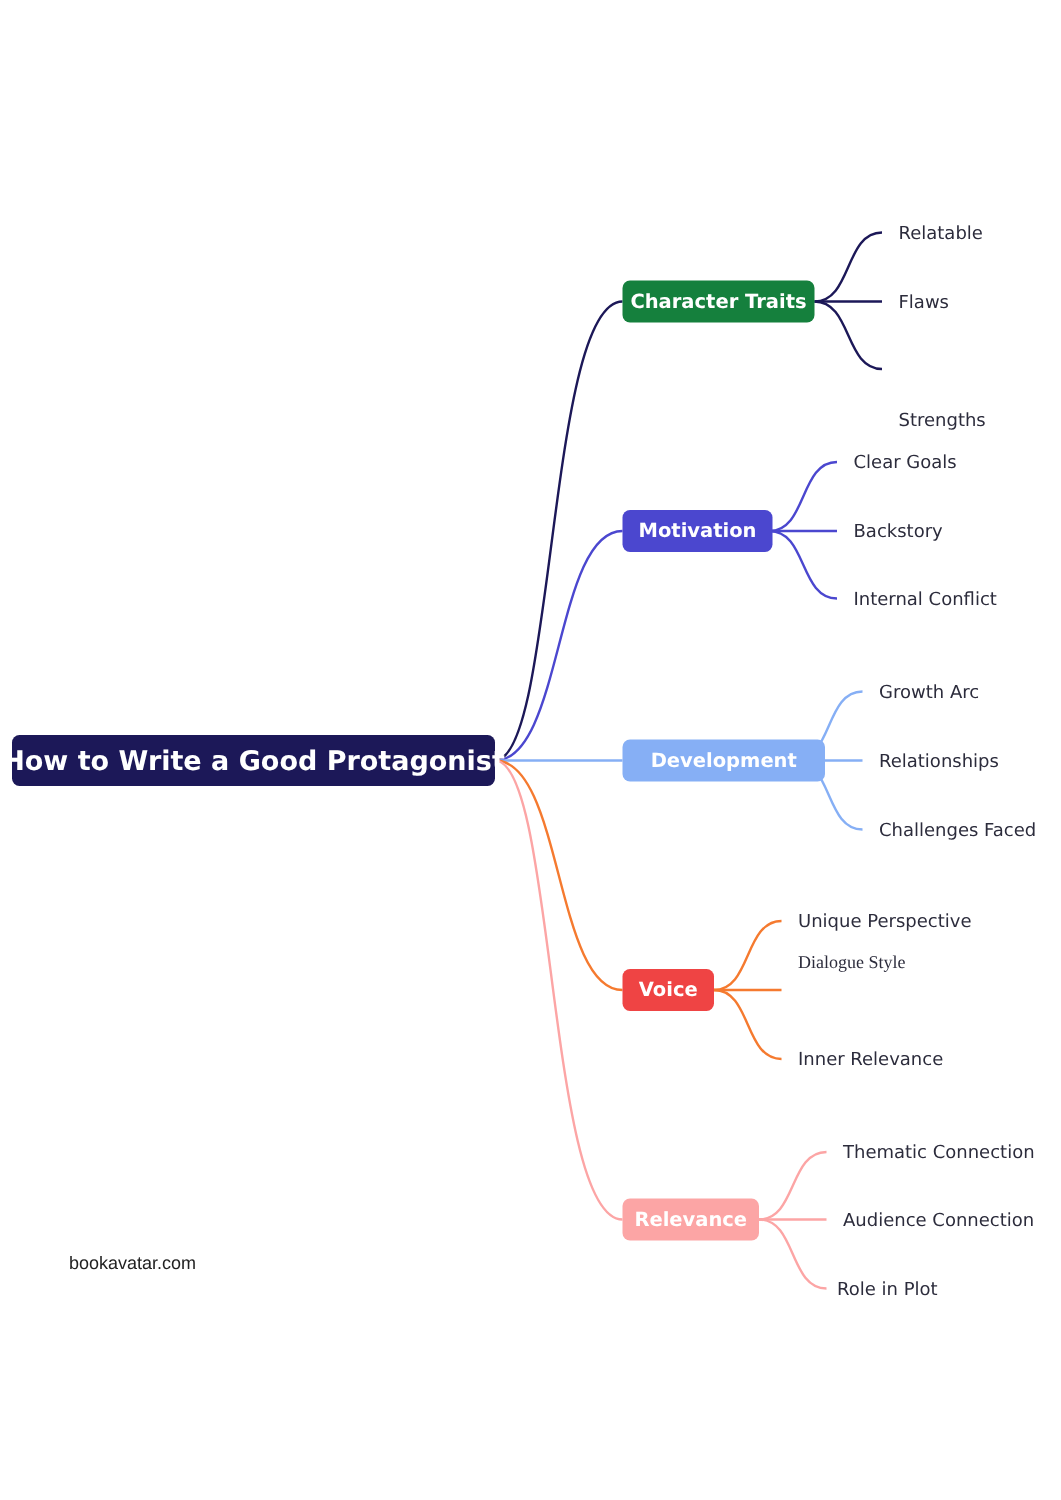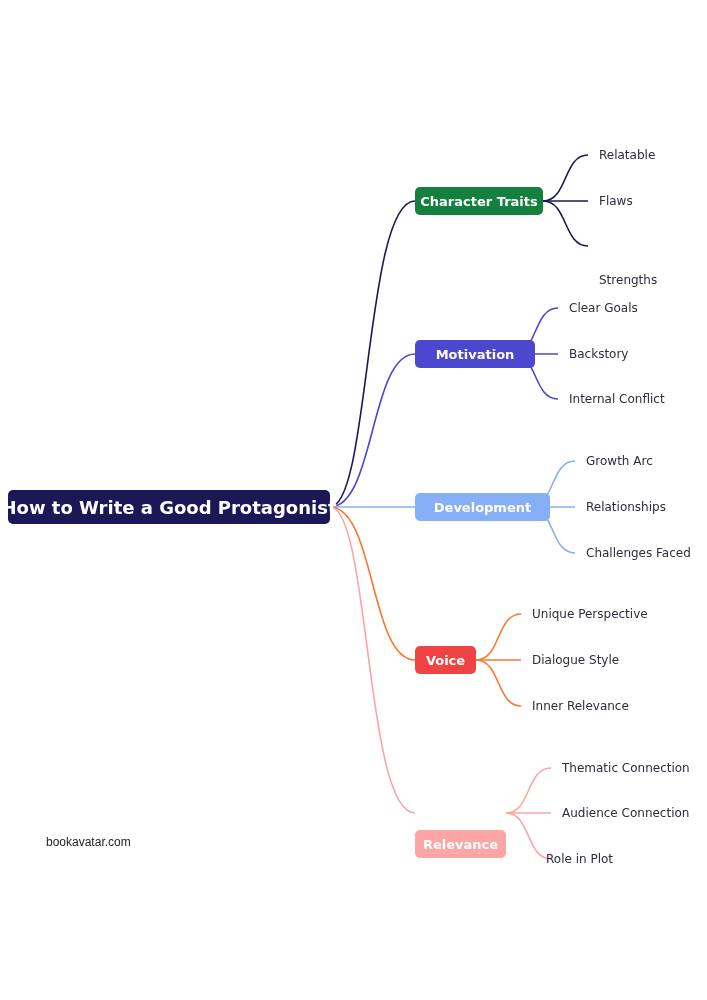--- a/index.html
+++ b/index.html
@@ -94,46 +94,46 @@
   <path d="M506,813 C531,813 526,859 551,859" stroke="#fca5a5" stroke-width="1.6" fill="none"></path>
 </svg>
 
 <div class="node root">
   <span>How to Write a Good Protagonist</span>
 </div>
 
 <div class="node branch" style="left:415px; top:187px; width:128px; background:#15803d;">
   <span>Character Traits</span>
 </div>
-<div class="node branch" style="left:415px; top:340px; width:120px; background:#4b47cf;">
+<div class="node branch" style="left:415px; top:340px; width:100px; background:#4b47cf;">
   <span>Motivation</span>
 </div>
 <div class="node branch" style="left:415px; top:493px; width:135px; background:#86aff5;">
   <span>Development</span>
 </div>
 <div class="node branch" style="left:415px; top:646px; width:61px; background:#ef4444;">
   <span>Voice</span>
 </div>
-<div class="node branch" style="left:415px; top:799px; width:91px; background:#fca5a5;margin-top:31px;">
+<div class="node branch" style="left:415px; top:799px; width:91px; background:#fca5a5;">
   <span>Relevance</span>
 </div>
 
 <div class="leaf" style="left:599px; top:155px;">Relatable</div>
 <div class="leaf" style="left:599px; top:201px;">Flaws</div>
 <div class="leaf" style="left:599px; top:246px;margin-top:34px;">Strengths</div>
 
 <div class="leaf" style="left:569px; top:308px;">Clear Goals</div>
 <div class="leaf" style="left:569px; top:354px;">Backstory</div>
 <div class="leaf" style="left:569px; top:399px;">Internal Conflict</div>
 
 <div class="leaf" style="left:586px; top:461px;">Growth Arc</div>
 <div class="leaf" style="left:586px; top:507px;">Relationships</div>
 <div class="leaf" style="left:586px; top:553px;">Challenges Faced</div>
 
 <div class="leaf" style="left:532px; top:614px;">Unique Perspective</div>
-<div class="leaf" style="left:532px; top:660px;">Dialogue Style</div>
+<div class="leaf" style="left:532px; top:642px;font-family:Liberation Serif, serif;">Dialogue Style</div>
 <div class="leaf" style="left:532px; top:706px;">Inner Relevance</div>
 
 <div class="leaf" style="left:562px; top:768px;">Thematic Connection</div>
 <div class="leaf" style="left:562px; top:813px;">Audience Connection</div>
-<div class="leaf" style="left:546px; top:859px;">Role in Plot</div>
+<div class="leaf" style="left:558px; top:859px;">Role in Plot</div>
 
 <div class="watermark">bookavatar.com</div>
 
 </body></html>

